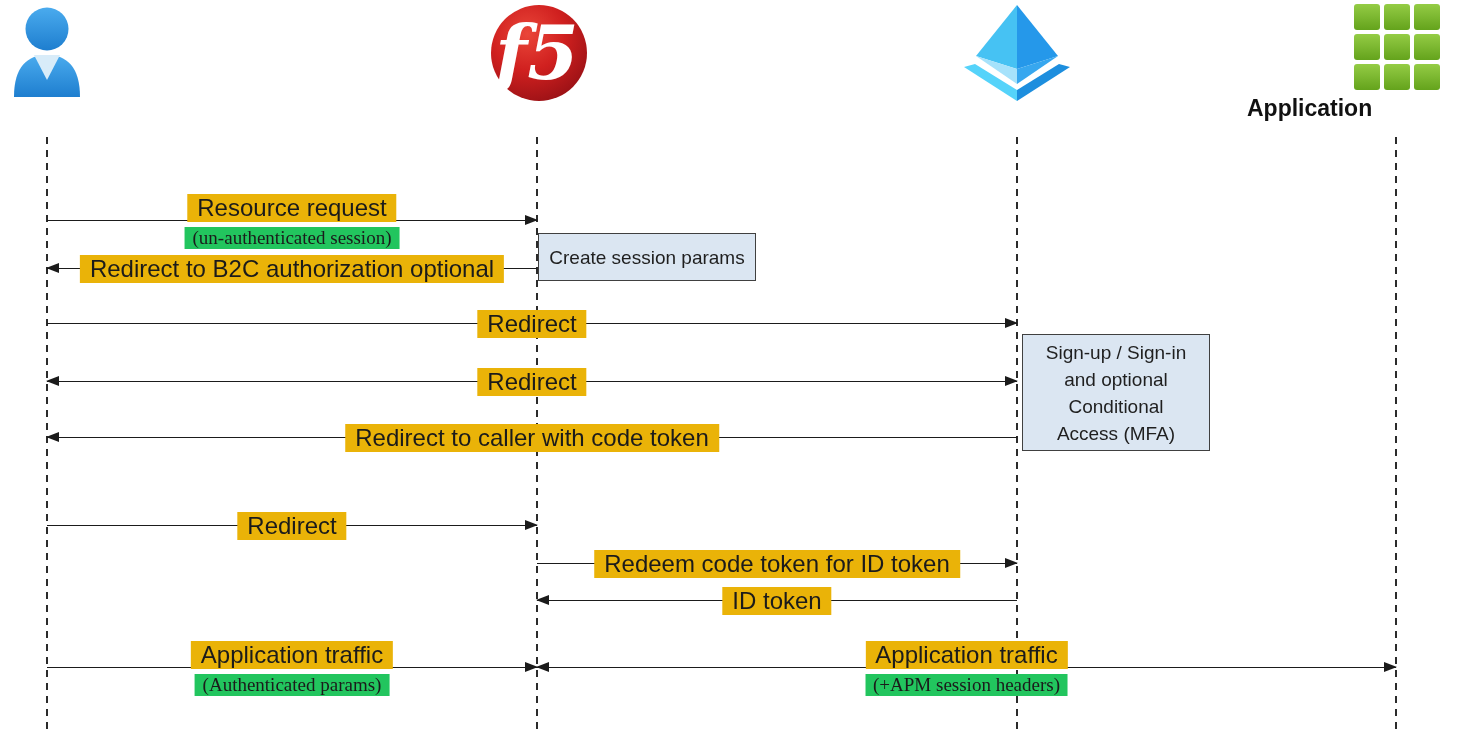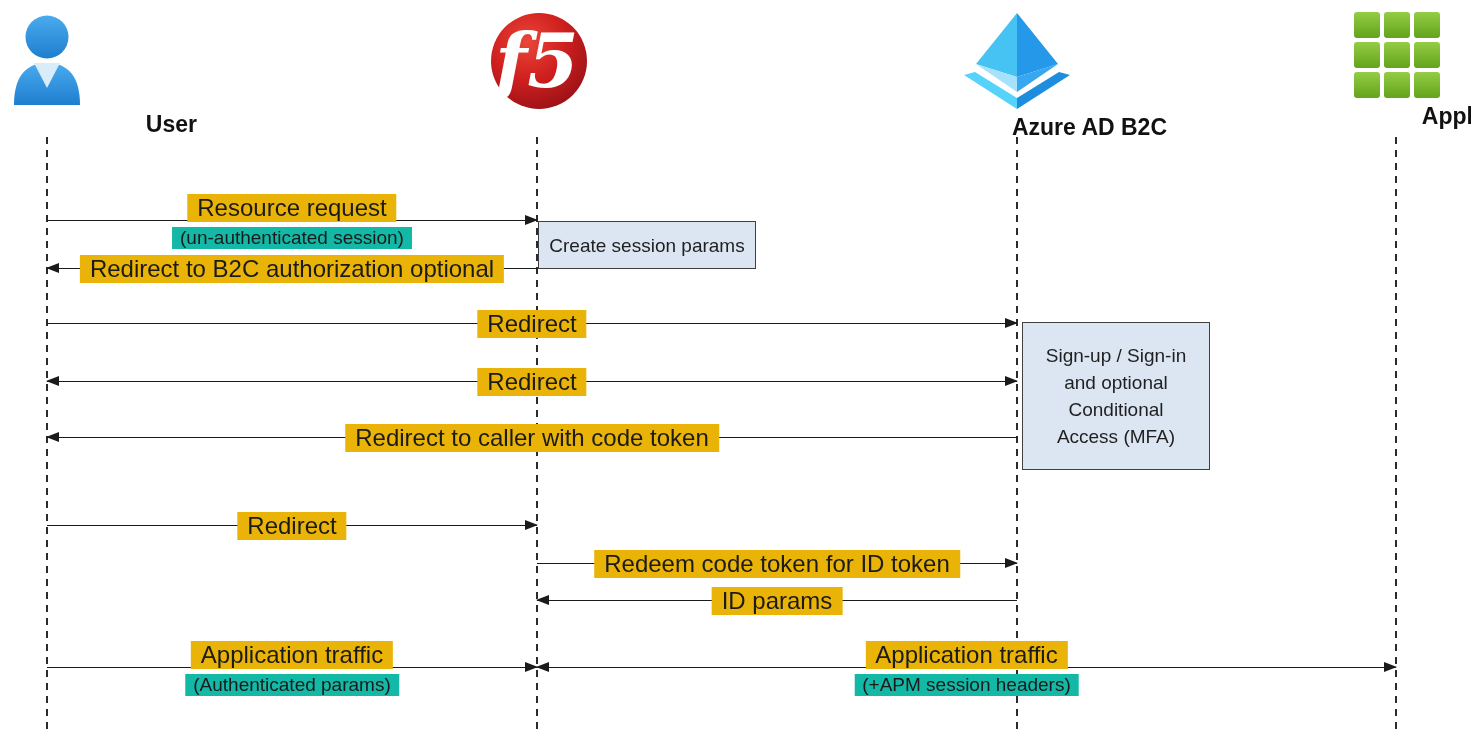--- a/index.html
+++ b/index.html
@@ -4,38 +4,38 @@
 <style>
   html,body{margin:0;padding:0;background:#fff;}
   #stage{
     position:relative;width:1471px;height:735px;background:#fff;overflow:hidden;
     font-family:"Liberation Sans","DejaVu Sans",sans-serif;color:#1b1b1b;
   }
   
   .lifeline{position:absolute;top:137px;bottom:0;width:2px;
     background:repeating-linear-gradient(to bottom,#2b2b2b 0 7px,transparent 7px 13px);}
   
-  .actor{position:absolute;top:11px;width:300px;text-align:right;transform:translateX(-50%);}
+  .actor{position:absolute;top:3px;width:300px;text-align:left;transform:translateX(-50%);}
   .actor .alabel{font-weight:bold;font-size:23px;letter-spacing:0;color:#111;margin-top:4px;}
   .actor svg{display:block;margin:0 auto;}
   
   .msg{position:absolute;height:0;}
   .mline{position:absolute;left:0;right:0;top:0;border-top:1.6px solid #1b1b1b;}
   .arr{position:absolute;width:0;height:0;border-top:5.5px solid transparent;border-bottom:5.5px solid transparent;top:-4.7px;}
   .arr.r{right:-1px;border-left:13px solid #1b1b1b;}
   .arr.l{left:-1px;border-right:13px solid #1b1b1b;}
   .mlabel{position:absolute;left:50%;top:1px;transform:translate(-50%,-50%);
     background:#eab308;padding:0 10px;font-size:24px;white-space:nowrap;color:#1b1b1b;}
   .mlabel.above{top:-12px;}
   .msub{position:absolute;left:50%;top:18px;transform:translate(-50%,-50%);
-    background:#14b8a6;padding:0 8px;font-size:19px;white-space:nowrap;color:#1b1b1b;}
+    background:#22c55e;padding:0 8px;font-size:19px;white-space:nowrap;color:#1b1b1b;font-family:Liberation Serif, serif;}
   
   .note{position:absolute;background:#dbe6f2;border:1.6px solid #404040;
     display:flex;align-items:center;justify-content:center;text-align:center;
-    font-size:19px;color:#1f1f1f;white-space:pre-line;line-height:27px;box-sizing:border-box;}
+    font-size:19px;color:#1f1f1f;white-space:pre-line;line-height:27px;box-sizing:border-box;margin-top:12px;}
 </style>
 </head>
 <body>
 
 <div id="stage">
 
   <div class="lifeline" style="left:46px;"></div>
   <div class="lifeline" style="left:536px;"></div>
   <div class="lifeline" style="left:1016px;"></div>
   <div class="lifeline" style="left:1395px;"></div>
@@ -71,21 +71,20 @@
 
   <div class="actor" style="left:1017px;">
     <svg width="110" height="99" viewBox="0 0 110 99">
       <polygon points="55,2 14,53 55,66" fill="#46c2f3"></polygon>
       <polygon points="55,2 96,53 55,66" fill="#2598ea"></polygon>
       <polygon points="14,53 55,81 55,66" fill="#a6e2fb"></polygon>
       <polygon points="96,53 55,81 55,66" fill="#37a7ef"></polygon>
       <polygon points="2,64 55,98 55,87 13,61" fill="#55d3fa"></polygon>
       <polygon points="108,64 55,98 55,87 97,61" fill="#1d8ede"></polygon>
     </svg>
-    <div class="alabel">Azure AD B2C</div>
   </div>
 
   <div class="actor" style="left:1397px;">
     <svg width="88" height="88" viewBox="0 0 88 88">
       <defs>
         <linearGradient id="ag" x1="0" y1="0" x2="0" y2="1">
           <stop offset="0" stop-color="#94cc45"></stop>
             <stop offset="1" stop-color="#64a31c"></stop>
         </linearGradient>
       </defs>
@@ -118,21 +117,21 @@
   </div>
 
   <div class="note" style="left:538px;top:221px;width:218px;height:48px;">Create session params</div>
 
   <div class="msg" style="left:47px;top:323px;width:970px;">
     <div class="mline"></div>
     <span class="arr r"></span>
     <div class="mlabel">Redirect</div>
   </div>
 
-  <div class="note" style="left:1022px;top:322px;width:188px;height:148px;padding:4px 6px;">Sign-up / Sign-in
+  <div class="note" style="left:1022px;top:322px;width:188px;height:117px;padding:4px 6px;">Sign-up / Sign-in
 and optional
 Conditional
 Access (MFA)</div>
 
   <div class="msg" style="left:47px;top:381px;width:970px;">
     <div class="mline"></div>
     <span class="arr l"></span>
     <span class="arr r"></span>
     <div class="mlabel">Redirect</div>
   </div>
@@ -151,21 +150,21 @@
 
   <div class="msg" style="left:537px;top:563px;width:480px;">
     <div class="mline"></div>
     <span class="arr r"></span>
     <div class="mlabel">Redeem code token for ID token</div>
   </div>
 
   <div class="msg" style="left:537px;top:600px;width:480px;">
     <div class="mline"></div>
     <span class="arr l"></span>
-    <div class="mlabel">ID params</div>
+    <div class="mlabel">ID token</div>
   </div>
 
   <div class="msg" style="left:47px;top:667px;width:490px;">
     <div class="mline"></div>
     <span class="arr r"></span>
     <div class="mlabel above">Application traffic</div>
     <div class="msub">(Authenticated params)</div>
   </div>
 
   <div class="msg" style="left:537px;top:667px;width:859px;">

